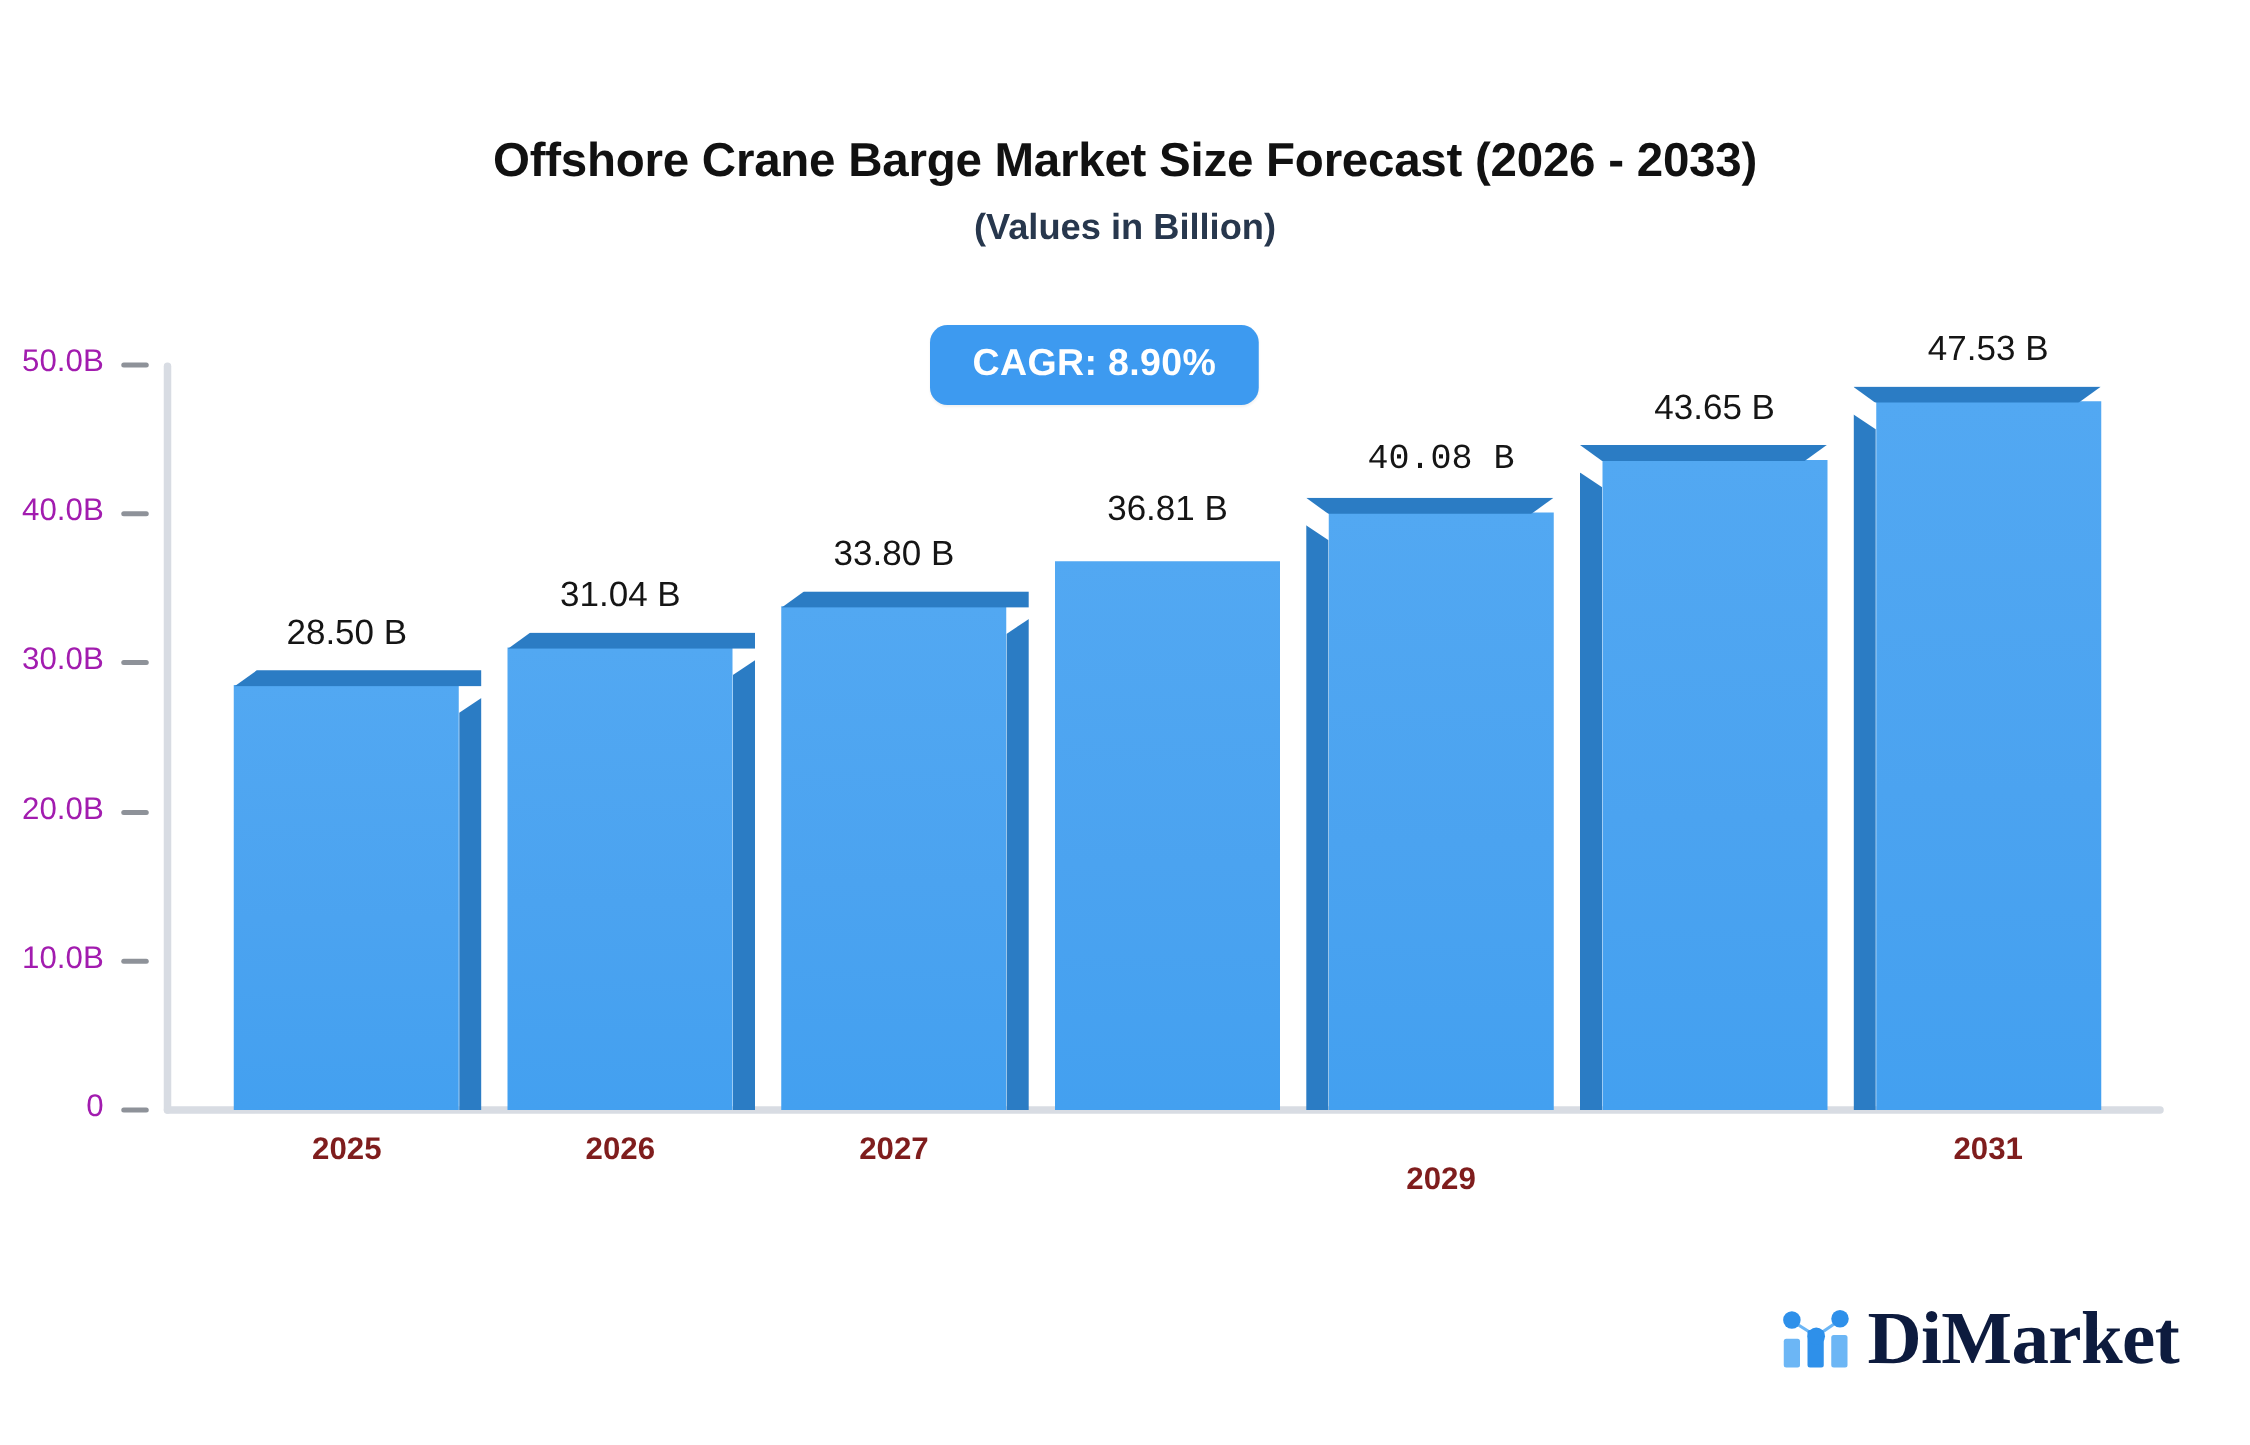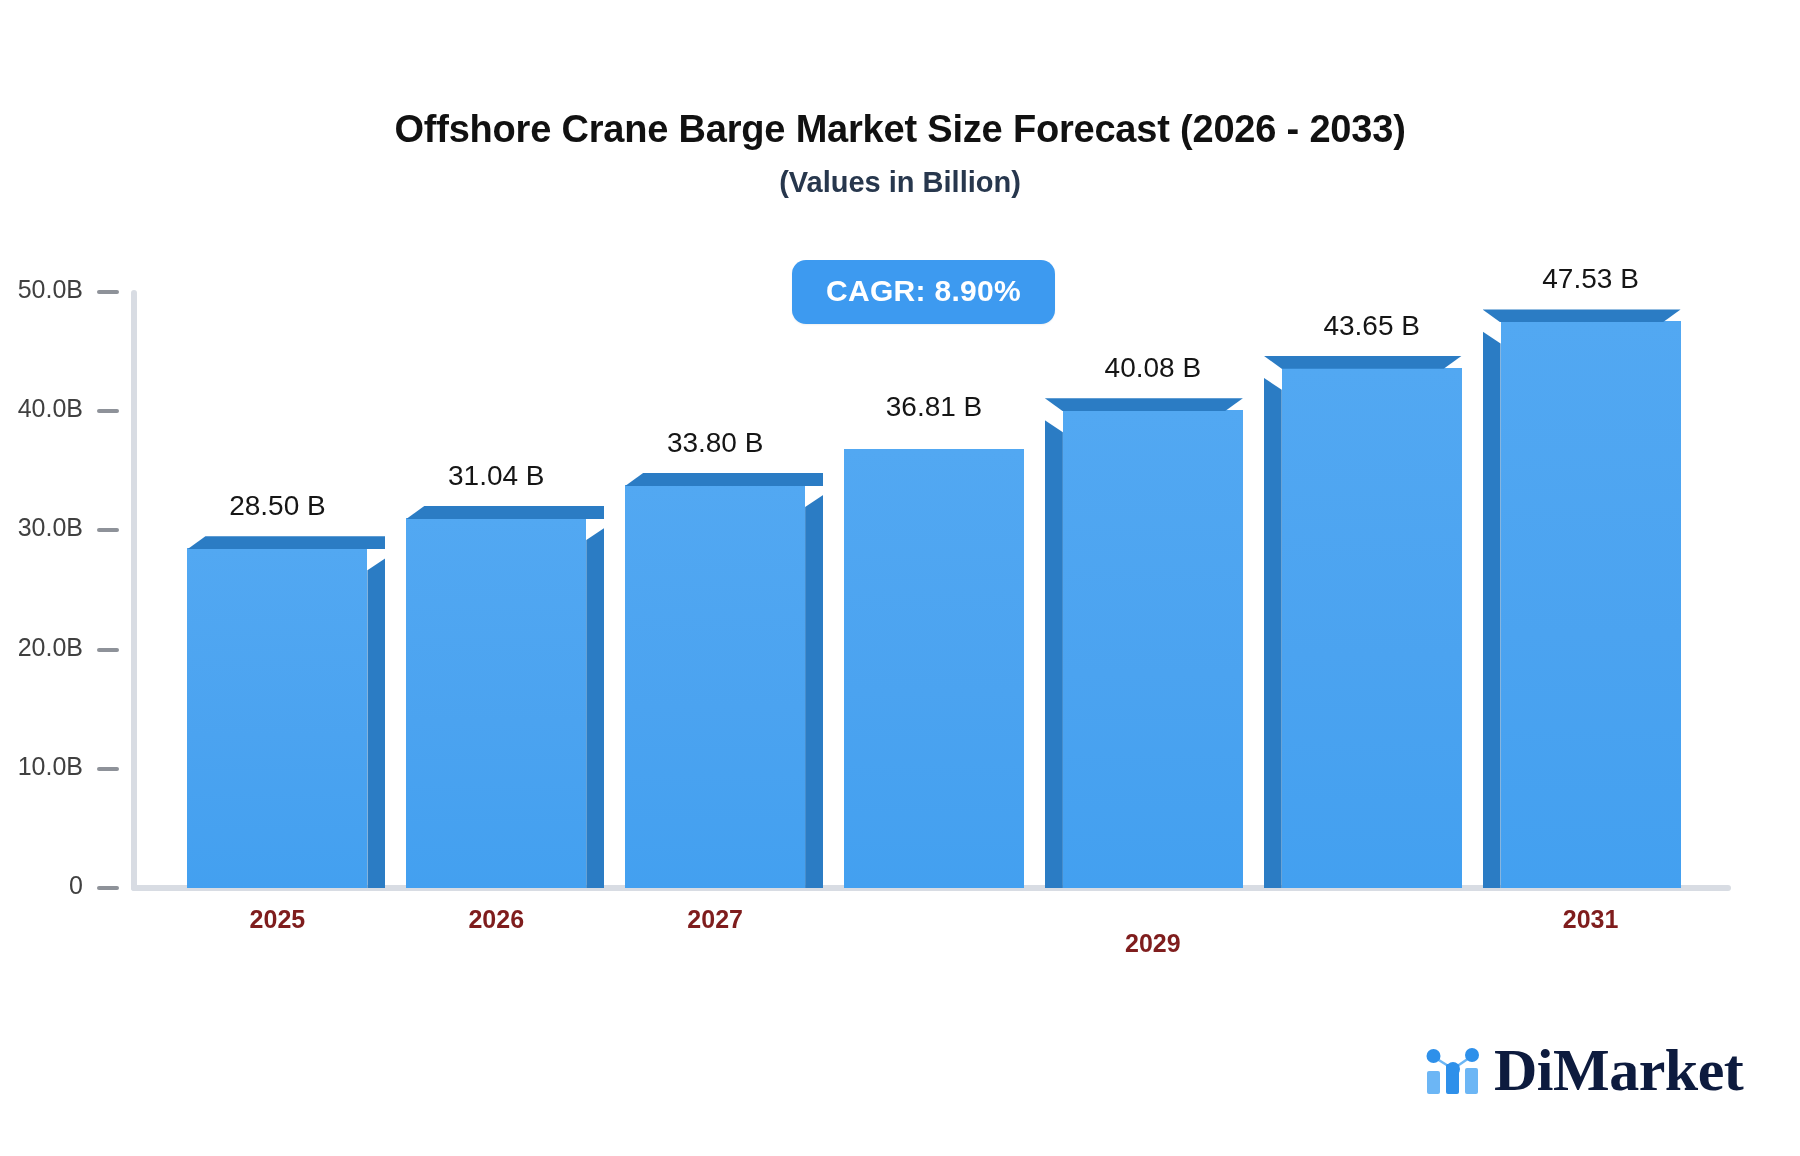--- a/index.html
+++ b/index.html
@@ -44,21 +44,21 @@
     font-size: 29px;
     font-weight: bold;
     color: #27374d;
     line-height: 1.15;
     white-space: nowrap;
   }
 
   
   .cagr-badge {
     position: absolute;
-    left: 792px;
+    left: 744px;
     top: 260px;
     padding: 14px 34px 16px 34px;
     background: #3d9af0;
     border-radius: 14px;
     color: #ffffff;
     font-size: 30px;
     font-weight: bold;
     letter-spacing: 0.3px;
     white-space: nowrap;
     box-shadow: 0 1px 2px rgba(0,0,0,0.06);
@@ -98,21 +98,21 @@
     left: 0;
     width: 125px;
     height: 0;
     text-align: right;
   }
   .y-tick .tick-label {
     position: absolute;
     right: 42px;
     top: -17px;
     font-size: 25px;
-    color: #404040;
+    color: #a21caf;
     font-weight: normal;
     white-space: nowrap;
   }
   .y-tick .tick-mark {
     position: absolute;
     right: 6px;
     top: -2px;
     width: 22px;
     height: 4px;
     background: #8e9299;
@@ -253,21 +253,21 @@
         <div class="x-label" style="left: 565.143px;">2027</div>
         <div class="bar-group" style="left: 844px; width: 180px; bottom: 268px; height: 438.775px;">
           <div class="bar-face" style="height: 438.775px; background: linear-gradient(rgb(82, 168, 242) 0%, rgb(75, 163, 240) 55%, rgb(67, 160, 240) 100%);"></div>
         </div>
         <div class="bar-value" style="left: 784px; top: 391.225px;">36.81 B</div>
         <div class="bar-group" style="left: 1062.86px; width: 180px; bottom: 268px; height: 477.754px;">
           <div class="bar-face" style="height: 477.754px; background: linear-gradient(rgb(82, 168, 242) 0%, rgb(75, 163, 240) 55%, rgb(67, 160, 240) 100%);"></div>
           <div class="bar-side left" style="width: 18px; height: 467.754px; bottom: 0px; background: rgb(43, 124, 196); left: -18px; clip-path: polygon(0px 0px, 100% 12px, 100% 100%, 0px 100%);"></div>
           <div class="bar-cap" style="background: rgb(43, 124, 196); width: 198px; top: -12px; height: 13px; left: -18px; clip-path: polygon(0px 0px, 100% 0px, 180px 100%, 18px 100%);"></div>
         </div>
-        <div class="bar-value" style="left: 1002.86px; top: 352.246px;">40.08 B</div>
+        <div class="bar-value" style="left: 1002.86px; top: 352.246px; font-family: Liberation Mono, monospace;">40.08 B</div>
         <div class="x-label" style="left: 1002.86px; margin-top: 24px;">2029</div>
         <div class="bar-group" style="left: 1281.71px; width: 180px; bottom: 268px; height: 520.308px;">
           <div class="bar-face" style="height: 520.308px; background: linear-gradient(rgb(82, 168, 242) 0%, rgb(75, 163, 240) 55%, rgb(67, 160, 240) 100%);"></div>
           <div class="bar-side left" style="width: 18px; height: 510.308px; bottom: 0px; background: rgb(43, 124, 196); left: -18px; clip-path: polygon(0px 0px, 100% 12px, 100% 100%, 0px 100%);"></div>
           <div class="bar-cap" style="background: rgb(43, 124, 196); width: 198px; top: -12px; height: 13px; left: -18px; clip-path: polygon(0px 0px, 100% 0px, 180px 100%, 18px 100%);"></div>
         </div>
         <div class="bar-value" style="left: 1221.71px; top: 309.692px;">43.65 B</div>
         <div class="bar-group" style="left: 1500.57px; width: 180px; bottom: 268px; height: 566.558px;">
           <div class="bar-face" style="height: 566.558px; background: linear-gradient(rgb(82, 168, 242) 0%, rgb(75, 163, 240) 55%, rgb(67, 160, 240) 100%);"></div>
           <div class="bar-side left" style="width: 18px; height: 556.558px; bottom: 0px; background: rgb(43, 124, 196); left: -18px; clip-path: polygon(0px 0px, 100% 12px, 100% 100%, 0px 100%);"></div>

